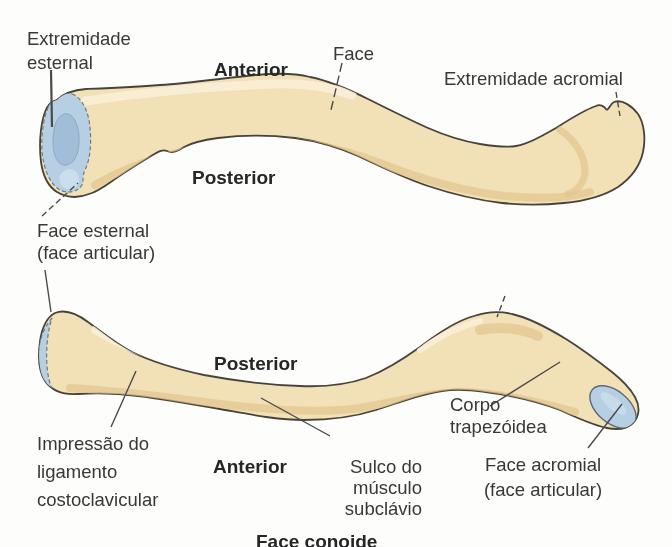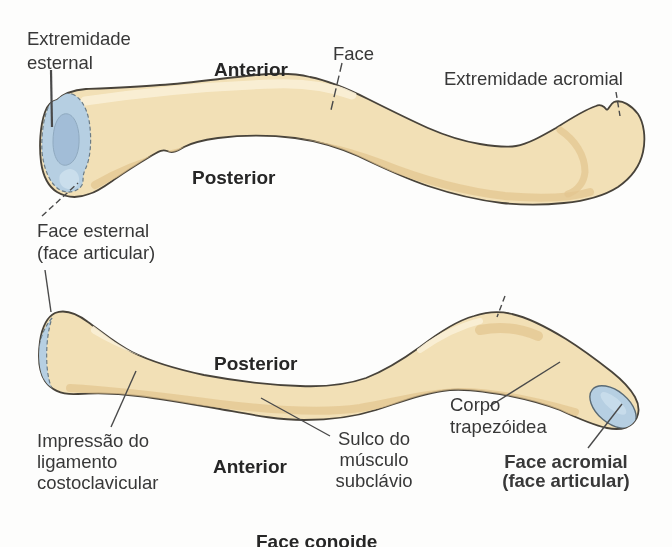--- a/index.html
+++ b/index.html
@@ -106,30 +106,30 @@
 
   <div class="lbl bold" style="left:192px;top:147px;">Posterior</div>
 
   <div class="lbl" style="left:37px;top:220px;line-height:22px;">Face esternal
 (face articular)</div>
 
 
 
   <div class="lbl bold" style="left:214px;top:333px;">Posterior</div>
 
-  <div class="lbl" style="left:37px;top:430px;line-height:21px;">Impressão do
+  <div class="lbl" style="left:37px;top:430px;line-height:28px;">Impressão do
 ligamento
 costoclavicular</div>
 
   <div class="lbl bold" style="left:213px;top:436px;">Anterior</div>
 
-  <div class="lbl center" style="left:326px;top:428px;width:96px;">Sulco do
+  <div class="lbl center" style="left:326px;top:456px;width:96px;text-align:right;">Sulco do
 músculo
 subclávio</div>
 
   <div class="lbl" style="left:450px;top:394px;line-height:22px;">Corpo
 trapezóidea</div>
 
-  <div class="lbl center" style="left:496px;top:452px;width:140px;line-height:19px;font-weight:bold;">Face acromial
+  <div class="lbl center" style="left:473px;top:452px;width:140px;line-height:25px;">Face acromial
 (face articular)</div>
 
   <div class="lbl bold" style="left:256px;top:511px;">Face conoide</div>
 </div>
 
 </body></html>

